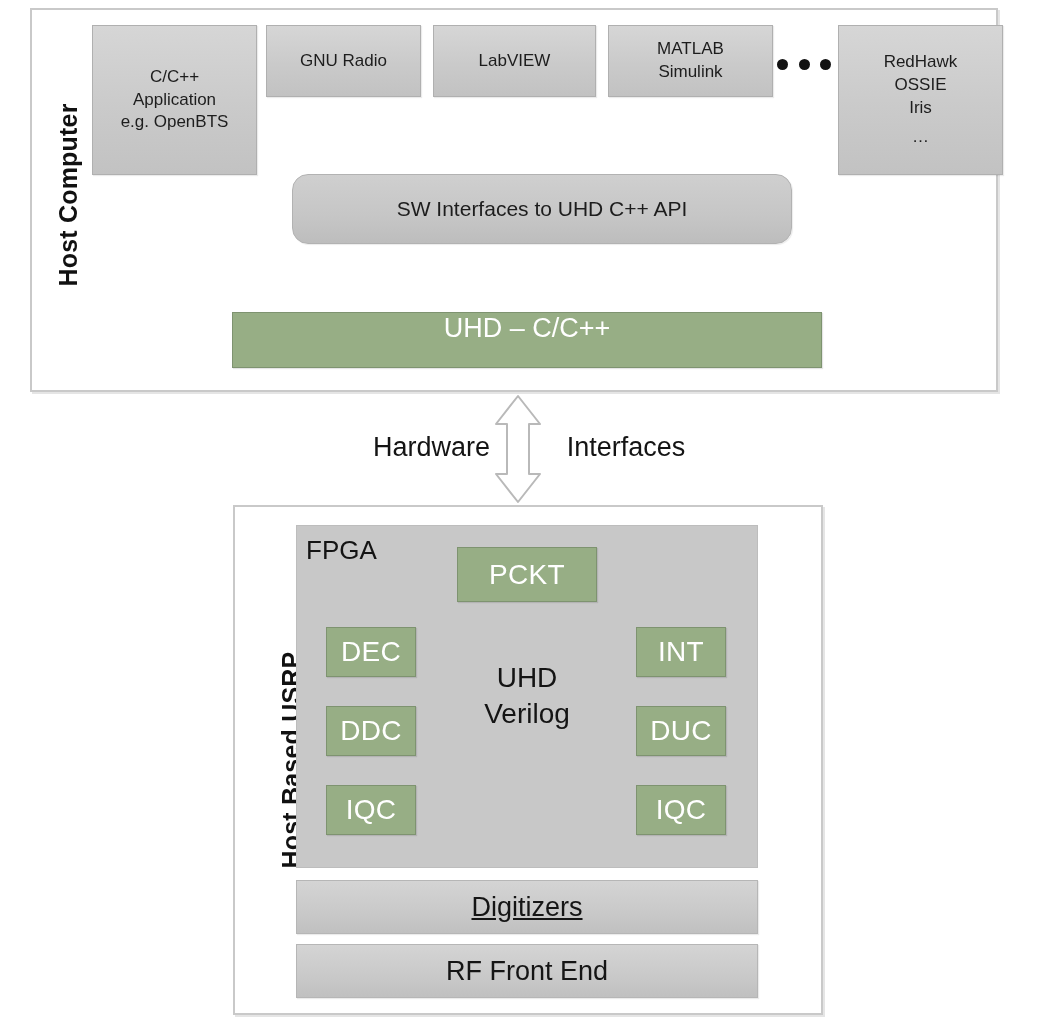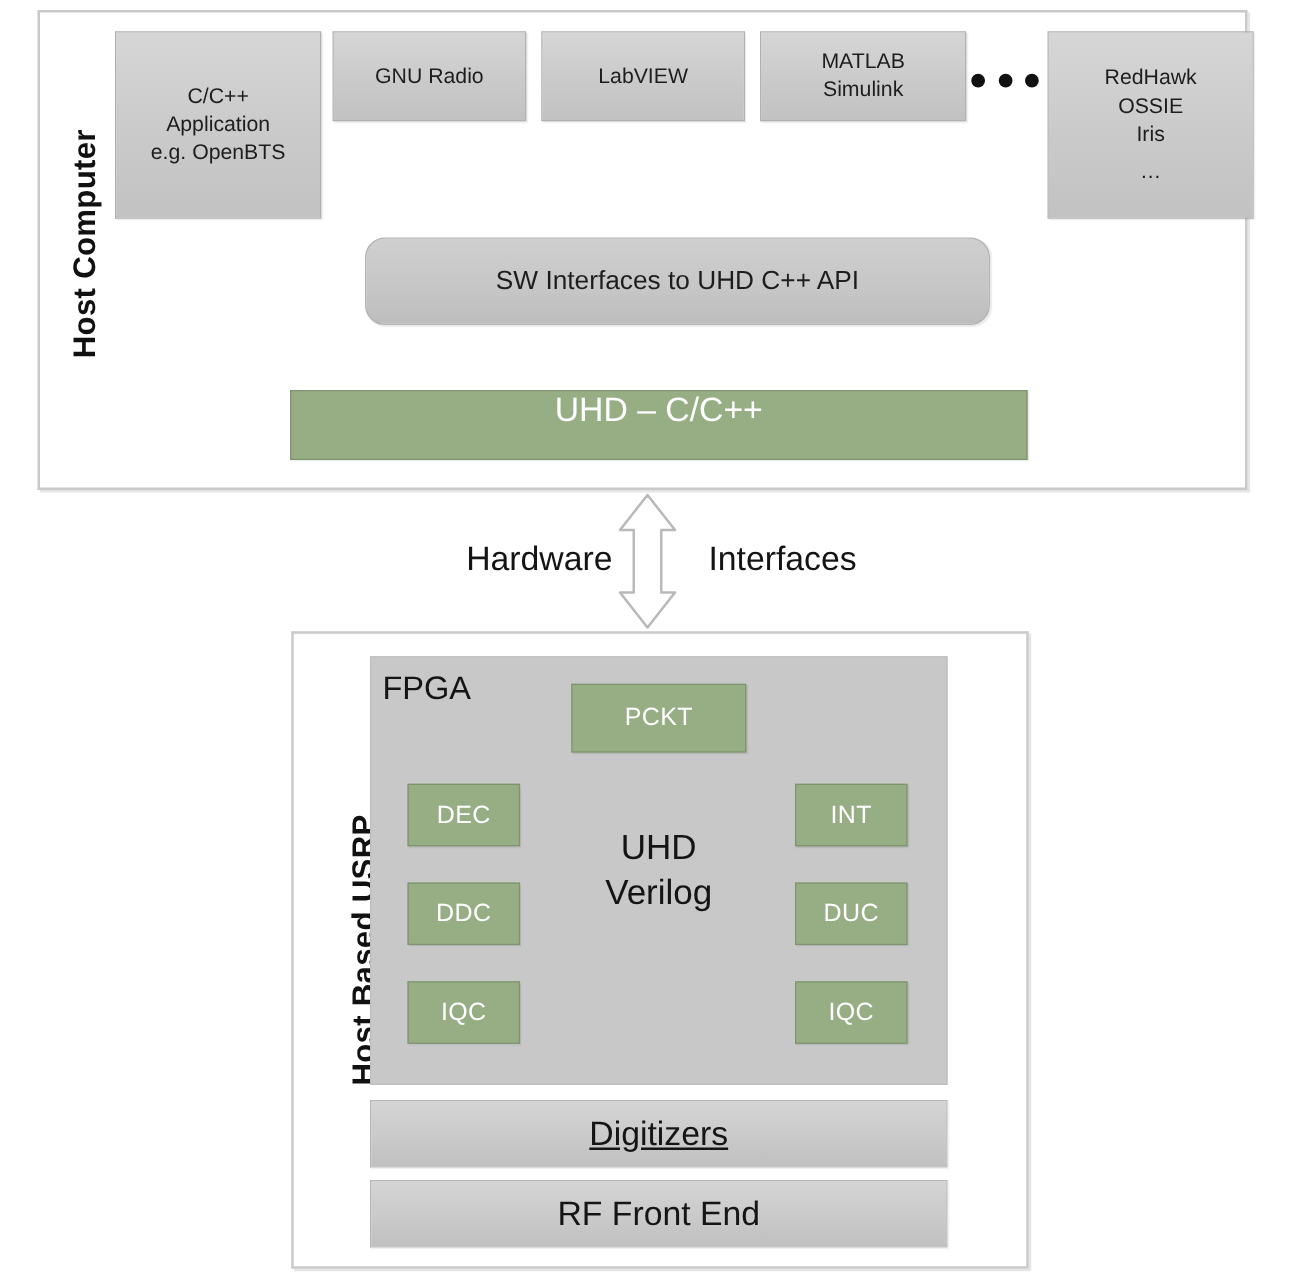--- a/index.html
+++ b/index.html
@@ -75,21 +75,21 @@
   }
 
   
   .greenbox {
     background: #97ae85;
     border: 1px solid #7e9370;
     display: flex;
     align-items: center;
     justify-content: center;
     color: #ffffff;
-    font-size: 20px;
+    font-size: 28px;
     letter-spacing: .3px;
     box-shadow: 1px 1px 1px rgba(0,0,0,0.10);
   }
   .greenbar {
     background: #97ae85;
     border: 1px solid #7e9370;
     display: flex;
     align-items: flex-start;
     justify-content: center;
     color: #ffffff;
@@ -241,21 +241,21 @@
     </span>
   </div>
 
   <div class="abs gbox" style="left:838px; top:25px; width:165px; height:150px;">
     <span class="ln">RedHawk</span>
     <span class="ln">OSSIE</span>
     <span class="ln">Iris</span>
     <span class="ln" style="margin-top:6px;">…</span>
   </div>
 
-  <div class="abs swbar" style="left:292px; top:190px; width:500px; height:70px;">
+  <div class="abs swbar" style="left:292px; top:174px; width:500px; height:70px;">
     <span>SW Interfaces to UHD C++ API</span>
   </div>
 
   <div class="abs greenbar" style="left:232px; top:312px; width:590px; height:56px;">
     <span>UHD – C/C++</span>
   </div>
 
   <div class="abs hw-text" style="left:360px; top:432px; text-align:right; width:130px;">Hardware</div>
   <div class="abs hw-text" style="left:546px; top:432px; text-align:center; width:160px;">Interfaces</div>
 

